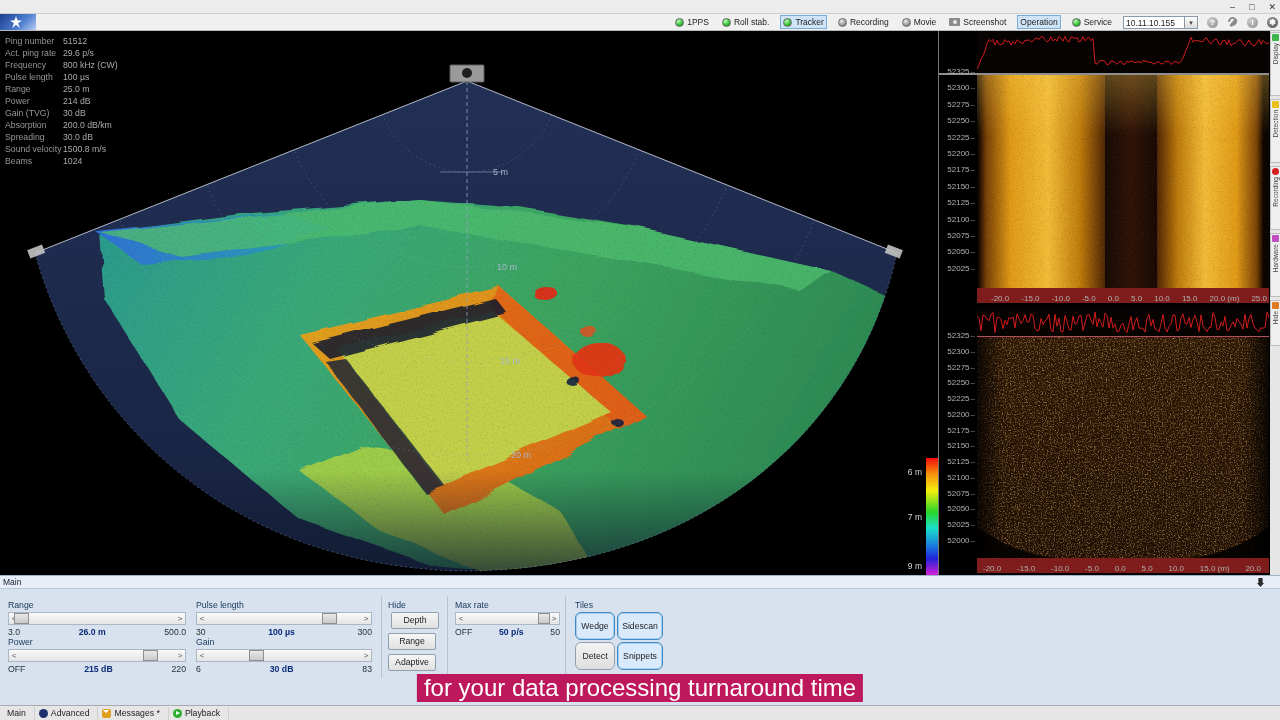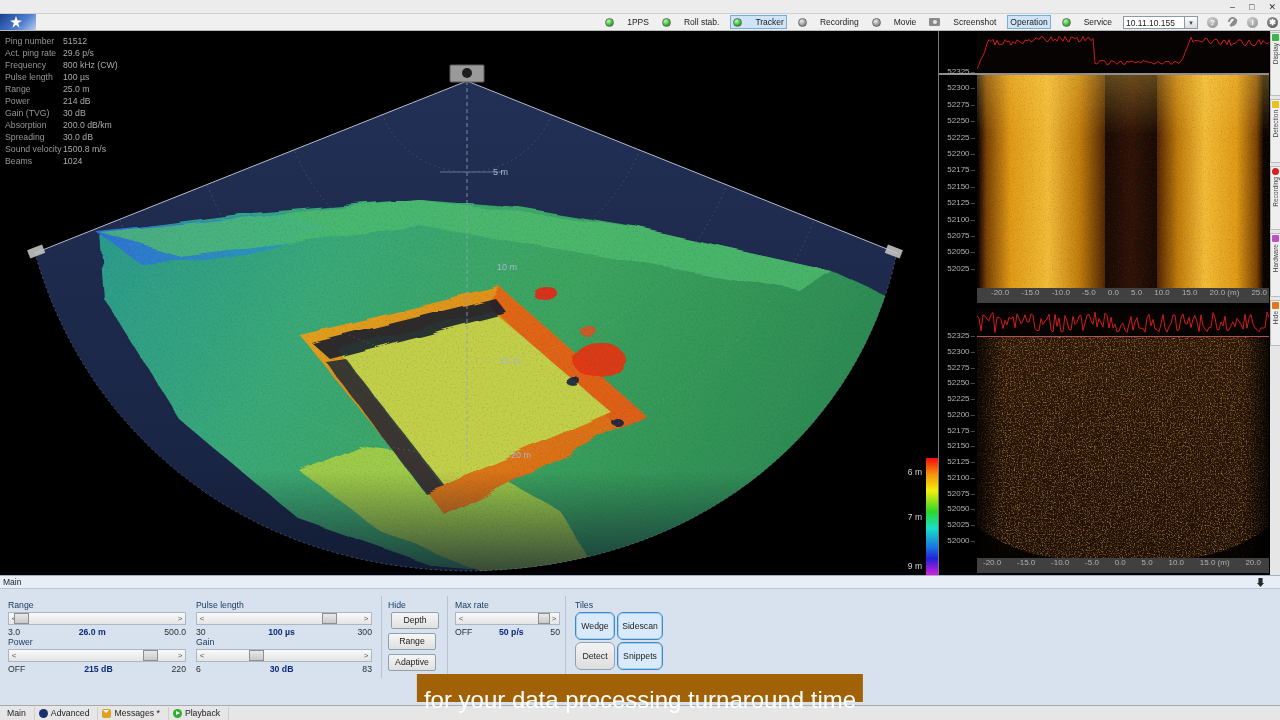--- a/index.html
+++ b/index.html
@@ -11,21 +11,21 @@
   .titlebar { position:absolute; left:0; top:0; width:1280px; height:14px; background:#ececec; border-bottom:1px solid #d0d0d0; }
   .titlebar .title { position:absolute; left:0; right:0; top:1px; text-align:center; font-size:9px; color:#222; }
   .winbtns { position:absolute; right:4px; top:0; height:14px; display:flex; gap:14px; align-items:center; }
   .winbtns span { font-size:9px; color:#333; cursor:default; line-height:14px; }
 
   
   .toolbar { position:absolute; left:0; top:14px; width:1280px; height:17px; background:#f0f0f0; border-bottom:1px solid #b8b8b8; }
   .logo { position:absolute; left:0; top:0; width:36px; height:16px; background:linear-gradient(135deg,#1a3f8f,#4f7fd0 60%,#b9cdf0); }
   .logo i { position:absolute; left:10px; top:2px; width:12px; height:12px; background:#fff; clip-path:polygon(50% 0,62% 35%,100% 40%,68% 58%,80% 100%,50% 72%,20% 100%,32% 58%,0 40%,38% 35%); }
   .tbitems { position:absolute; right:2px; top:0; height:16px; display:flex; align-items:center; gap:9px; }
-  .tbitem { display:flex; align-items:center; gap:13px; font-size:8.5px; color:#222; padding:1px 2px; }
+  .tbitem { display:flex; align-items:center; gap:3px; font-size:8.5px; color:#222; padding:1px 2px; }
   .tbitem.sel { background:#cfe4f7; border:1px solid #78aed6; }
   .led { width:9px; height:9px; border-radius:50%; border:1px solid #6a6a6a; }
   .led.green { background:radial-gradient(circle at 35% 30%, #b6ffb0, #2fbb2f 60%, #157a15); }
   .led.gray  { background:radial-gradient(circle at 35% 30%, #eee, #9a9a9a 60%, #5e5e5e); }
   .cam { width:11px; height:8px; background:#8a8a8a; border-radius:1px; position:relative; }
   .cam:after { content:""; position:absolute; left:3.5px; top:1.5px; width:4px; height:4px; border-radius:50%; background:#e8e8e8; }
   .ipbox { display:flex; align-items:center; }
   .ipbox .ipval { width:62px; height:13px; background:#fff; border:1px solid #8a9aa8; font-size:8.5px; color:#222; padding:1px 2px; line-height:10px; }
   .ipbox .ipdrop { width:13px; height:13px; background:linear-gradient(#fdfdfd,#dcdcdc); border:1px solid #8a9aa8; border-left:none; font-size:7px; color:#444; text-align:center; line-height:12px; }
   .ticon { width:11px; height:11px; border-radius:50%; background:radial-gradient(circle at 35% 30%, #cfcfcf, #8a8a8a); color:#fff; font-size:8px; font-weight:bold; text-align:center; line-height:11px; }
@@ -42,21 +42,21 @@
   .ring-label { position:absolute; font-size:9px; color:#a9b6cc; z-index:4; }
   .cbar { position:absolute; left:926px; top:427px; width:12px; height:117px; z-index:4;
           background:linear-gradient(#f50c0c,#f5930c 14%,#f5ef0c 28%,#2ad62a 46%,#19e0c8 60%,#1976e0 76%,#2222d8 86%,#d81ed8 100%); }
   .cbar-label { position:absolute; width:26px; text-align:right; font-size:8.5px; color:#cdd5df; z-index:4; text-shadow:0 0 2px #000; }
 
   
   .rightpanes { position:absolute; left:938px; top:0; width:332px; height:544px; background:#000; border-left:1px solid #777; }
   .rp-abs { position:absolute; }
   .yticks { display:flex; flex-direction:column; justify-content:space-between; align-items:flex-end; font-size:8px; color:#b0b0b0; }
   .yticks span:after { content:"–"; margin-left:1px; color:#8a8a8a; }
-  .xticks { display:flex; justify-content:space-between; font-size:8px; color:#b0b0b0; background:#404040; align-items:flex-start; }
+  .xticks { display:flex; justify-content:space-between; font-size:8px; color:#b0b0b0; background:#7f1d1d; align-items:flex-end; }
   .divider1 { background:#8f8f8f; }
   .divider2 { background:#b05060; }
 
   
   .tabstrip { position:absolute; left:1270px; top:31px; width:10px; height:544px; background:#e6e6e6; display:flex; flex-direction:column; gap:3px; padding-top:1px; }
   .vtab { width:10px; display:flex; flex-direction:column; align-items:center; background:#efefef; border:1px solid #bdbdbd; border-right:none; }
   .vtab .vicon { width:7px; height:7px; margin:1px 0; border-radius:1px; }
   .vtab .vtxt { writing-mode:vertical-rl; transform:rotate(180deg); font-size:6.5px; color:#444; line-height:8px; padding:1px 0; }
 
   
@@ -71,21 +71,21 @@
   .sarrow.l { left:0; } .sarrow.r { right:0; }
   .sthumb { position:absolute; top:0; width:15px; height:11px; background:linear-gradient(#e9e9e9,#c9c9c9); border:1px solid #8f8f8f; }
   .svals { display:flex; justify-content:space-between; font-size:8.7px; color:#233; margin-top:2px; }
   .svals .cur { font-weight:bold; color:#0b2a7a; }
 
   .gbtn { position:absolute; width:48px; height:17px; background:linear-gradient(#f6f6f6,#e0e0e0); border:1px solid #8fa0ae; border-radius:2px; font-size:8.7px; color:#222; text-align:center; line-height:15px; cursor:default; }
   .tbtn { position:absolute; height:28px; background:linear-gradient(#f3f3f3,#dedede); border:1px solid #8fa0ae; border-radius:6px; font-size:8.7px; color:#222; text-align:center; line-height:26px; cursor:default; }
   .tbtn.sel { background:#d8eafc; border:1px solid #3c88c8; box-shadow:inset 0 0 0 1px #a9cdea; }
 
   
-  .caption { position:absolute; left:50%; transform:translateX(-50%); top:674px; height:28px; background:#a16207; color:#fff; font-size:24px; line-height:28px; padding:12px 7px; white-space:nowrap; z-index:20; }
+  .caption { position:absolute; left:50%; transform:translateX(-50%); top:674px; height:28px; background:#be185d; color:#fff; font-size:24px; line-height:28px; padding:0 7px; white-space:nowrap; z-index:20; }
 
   
   .statusbar { position:absolute; left:0; top:705px; width:1280px; height:15px; background:#e6e6e6; border-top:1px solid #aaa; display:flex; align-items:center; padding-left:3px; }
   .sbtab { display:flex; align-items:center; gap:3px; font-size:8.7px; color:#222; padding:0 8px 0 4px; height:13px; border-right:1px solid #cfcfcf; }
   .sico { width:9px; height:9px; border-radius:2px; }
   .sico.adv  { background:#1b2f6e; border-radius:50%; }
   .sico.msg  { background:#e0a020; position:relative; }
   .sico.msg:after { content:""; position:absolute; left:1px; top:1px; border-left:3.5px solid transparent; border-right:3.5px solid transparent; border-top:3px solid #fff; }
   .sico.play { background:#2fae2f; border-radius:50%; position:relative; }
   .sico.play:after { content:""; position:absolute; left:3px; top:2px; border-left:4px solid #fff; border-top:2.5px solid transparent; border-bottom:2.5px solid transparent; }

